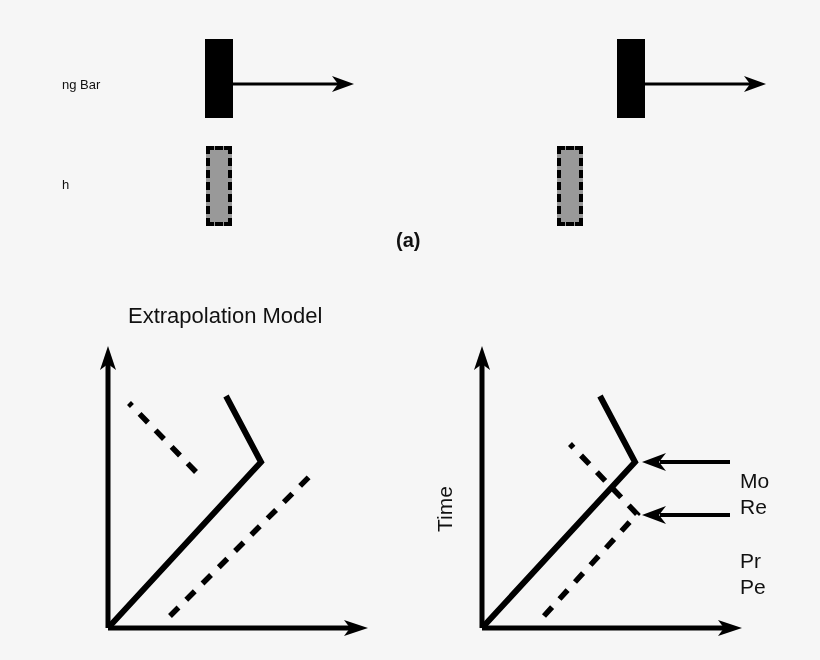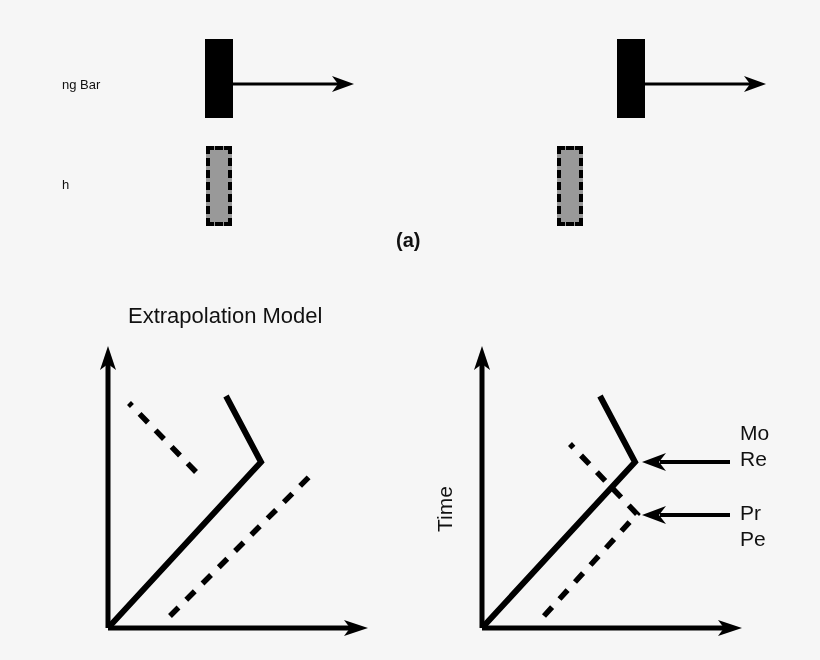--- a/index.html
+++ b/index.html
@@ -57,20 +57,21 @@
     transform: rotate(-90deg);
     transform-origin: left top;
     line-height: 1;
   }
   .annot-label {
     position: absolute;
     font-size: 21px;
     color: #111;
     white-space: nowrap;
     line-height: 1.22;
+    margin-top: 48px;
   }
   svg { display: block; overflow: visible; }
 </style>
 </head>
 <body>
 
 <div id="figure">
 
   <div class="abs" style="left:0; top:0; width:820px; height:270px;">
 

